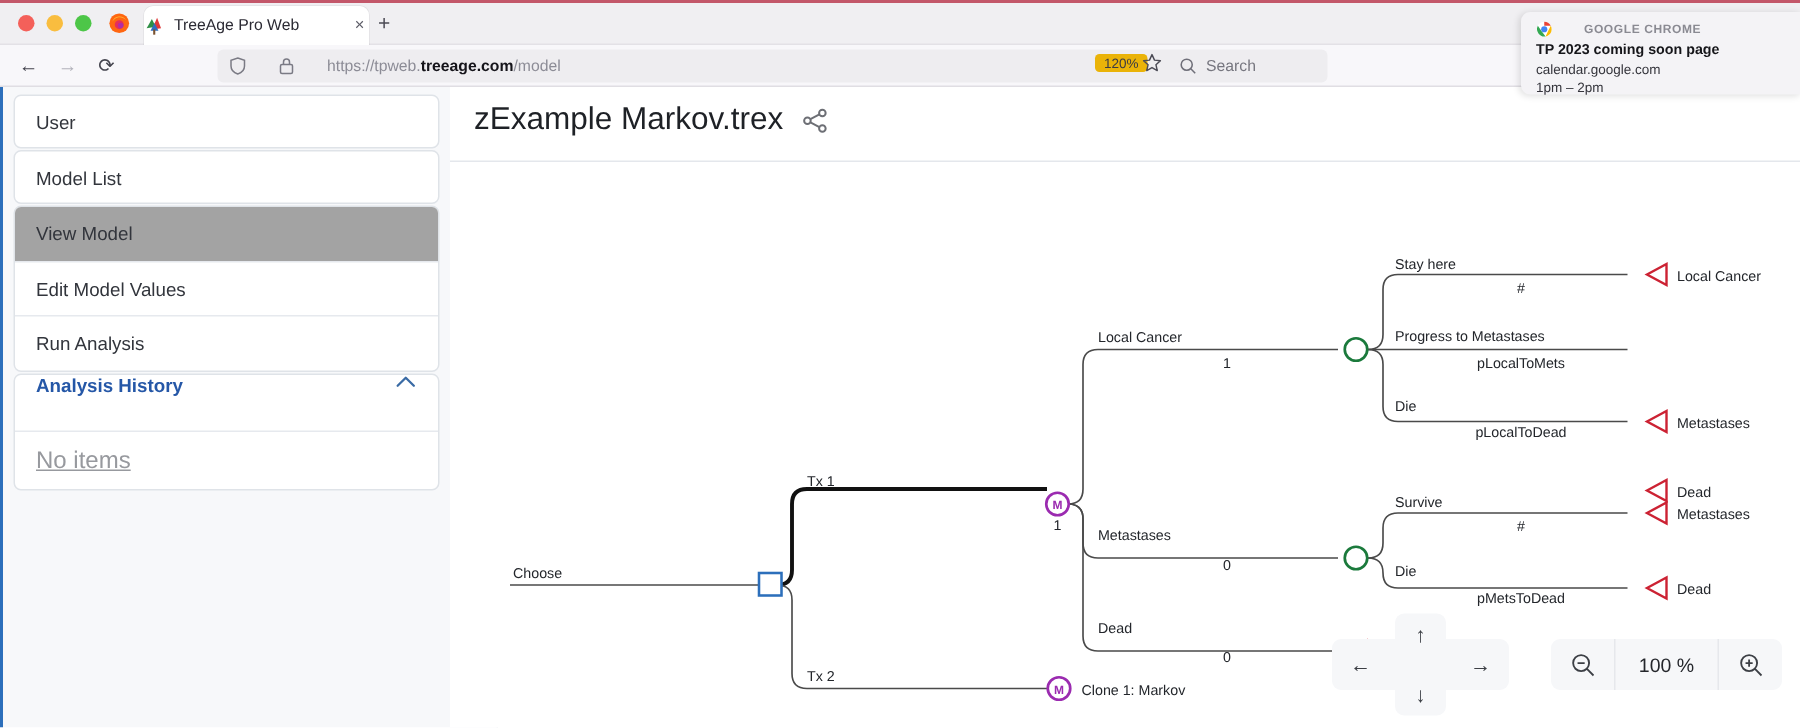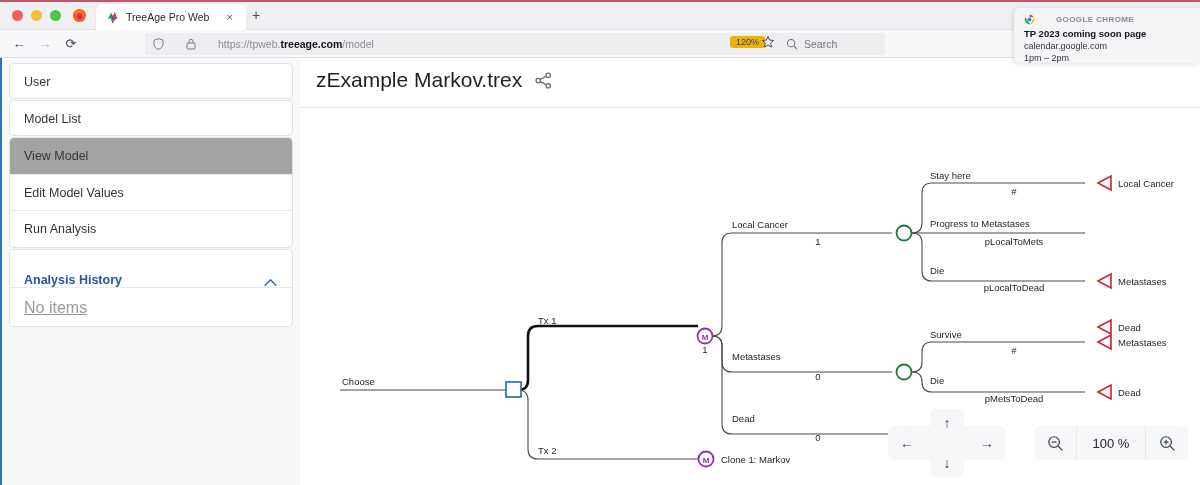--- a/index.html
+++ b/index.html
@@ -20,21 +20,21 @@
   .tl { width: 11px; height: 11px; border-radius: 50%; }
   .tl.red { background: #f4605a; }
   .tl.yellow { background: #f9bd3f; }
   .tl.green { background: #4dc648; }
   .ff-logo { position: absolute; top: 8px; left: 72px; width: 15px; height: 15px; }
 
   .tab {
     position: absolute; top: 4px; left: 96px; width: 150px; height: 26px;
     background: #ffffff; border-radius: 6px 6px 0 0;
     box-shadow: 0 0 0 0.5px rgba(0,0,0,0.06);
-    display: flex; align-items: center; padding: 0 10px;
+    display: flex; align-items: center; padding: 0 0;
   }
   .tab-favicon { width: 14px; height: 14px; flex: 0 0 14px; margin-right: 6px; }
   .tab-title {
     font-size: 10.5px; color: #2b2a33; white-space: nowrap;
     overflow: hidden; text-overflow: ellipsis; flex: 1;
   }
   .tab-close { font-size: 11px; color: #5b5b66; padding: 0 3px; cursor: pointer; }
   .new-tab {
     position: absolute; top: 7px; left: 252px; font-size: 14px;
     color: #4b4b55; cursor: pointer; line-height: 16px;
@@ -103,21 +103,21 @@
   .card.c2 { top: 42px; height: 36px; }
   .card.c3 { top: 79px; height: 111px; }
   .card.c4 { top: 191px; height: 78px; }
   .nav-item {
     height: 36px; display: flex; align-items: center; padding-left: 14px;
     font-size: 12.5px; color: #32353c; cursor: pointer;
   }
   .nav-item.active { background: #a3a3a3; font-weight: normal; }
   .nav-item.sep { border-top: 1px solid #e6e9ee; }
   .hist-head {
-    height: 38px; display: flex; align-items: flex-end; justify-content: space-between;
+    height: 38px; display: flex; align-items: flex-start; justify-content: space-between;
     padding: 0 14px; font-size: 12.5px; color: #2557a7; font-weight: bold; cursor: pointer;
     border-bottom: 1px solid #e6e9ee;
   }
   .hist-body { height: 39px; display: flex; align-items: center; padding-left: 14px;
     font-size: 16px; color: #97999e; text-decoration: underline; }
 
   .footer {
     position: absolute; bottom: 0; left: 0; width: 300px; height: 30px;
     display: flex; align-items: center; border-top: 1px solid #e4e7ec;
     background: #f7f8fa;

